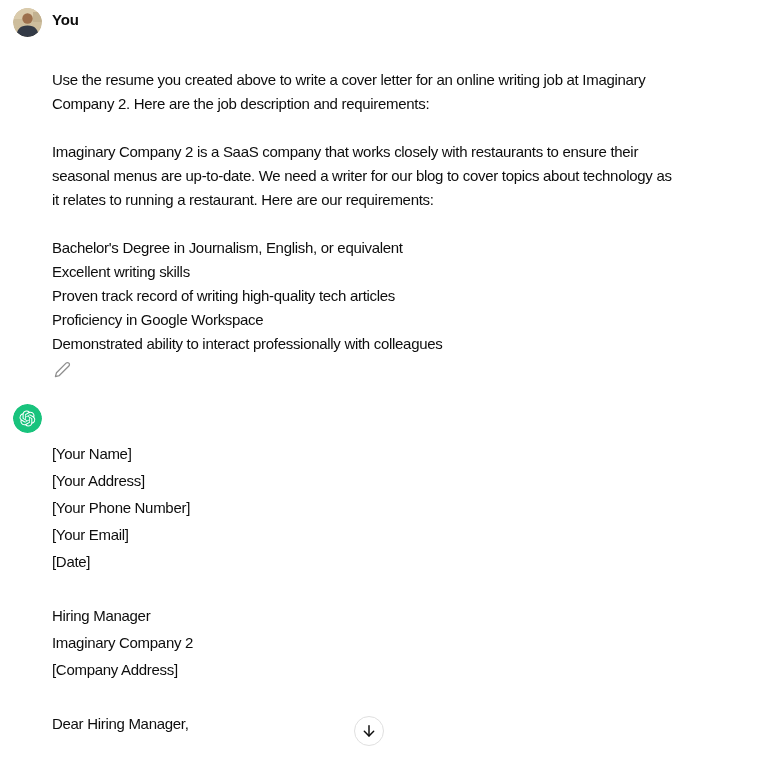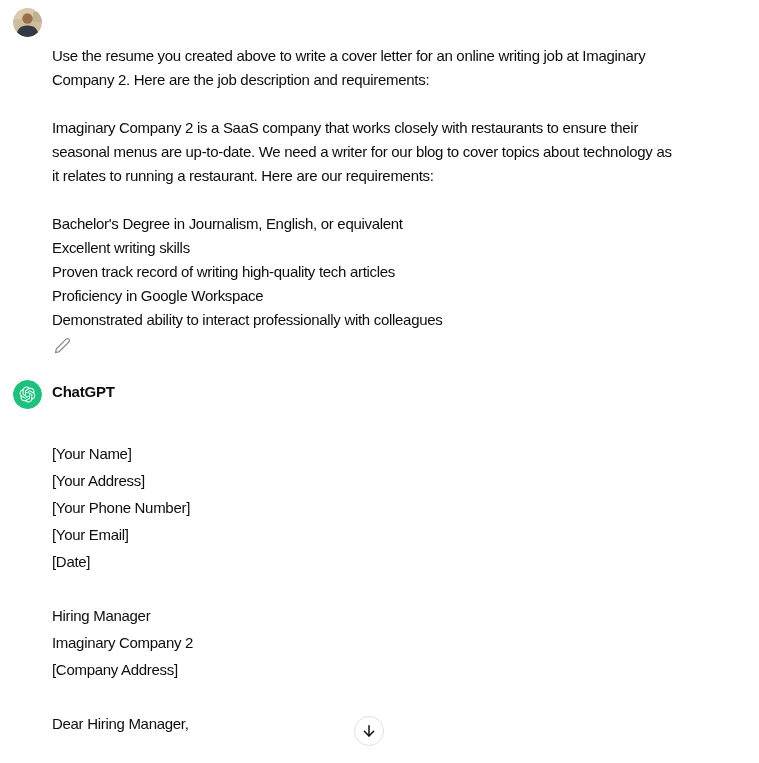--- a/index.html
+++ b/index.html
@@ -93,20 +93,21 @@
         <g clip-path="url(#avclip)">
           <rect width="29" height="29" fill="#cdbd9c"></rect>
           <rect width="29" height="11" fill="#dacbac"></rect>
           <rect x="20" y="4" width="9" height="10" fill="#c2b190"></rect>
           <circle cx="14.5" cy="10.5" r="5.2" fill="#9c6f4c"></circle>
           <path d="M3.5 29 Q3.5 17.5 14.5 17.5 Q25.5 17.5 25.5 29 Z" fill="#333a46"></path>
         </g>
       </svg>
     </span>
     <div class="content">
+      <div class="sender">You</div>
       <div class="msg-text user-text">Use the resume you created above to write a cover letter for an online writing job at Imaginary
 Company 2. Here are the job description and requirements:
 
 Imaginary Company 2 is a SaaS company that works closely with restaurants to ensure their
 seasonal menus are up-to-date. We need a writer for our blog to cover topics about technology as
 it relates to running a restaurant. Here are our requirements:
 
 Bachelor's Degree in Journalism, English, or equivalent
 Excellent writing skills
 Proven track record of writing high-quality tech articles
@@ -125,21 +126,20 @@
   <div class="message assistant">
     <span class="avatar">
       <svg width="29" height="29" viewBox="0 0 29 29">
         <circle cx="14.5" cy="14.5" r="14.5" fill="#19c37d"></circle>
         <g transform="translate(6.3,6.3) scale(0.40)">
           <path fill="#ffffff" d="M37.532 16.87a9.963 9.963 0 0 0-.856-8.184 10.078 10.078 0 0 0-10.855-4.835A9.964 9.964 0 0 0 18.306.5a10.079 10.079 0 0 0-9.614 6.977 9.967 9.967 0 0 0-6.664 4.834 10.08 10.08 0 0 0 1.24 11.817 9.965 9.965 0 0 0 .856 8.185 10.079 10.079 0 0 0 10.855 4.835 9.965 9.965 0 0 0 7.516 3.35 10.078 10.078 0 0 0 9.617-6.981 9.967 9.967 0 0 0 6.663-4.834 10.079 10.079 0 0 0-1.243-11.813ZM22.498 37.886a7.474 7.474 0 0 1-4.799-1.735c.061-.033.168-.091.237-.134l7.964-4.6a1.294 1.294 0 0 0 .655-1.134V19.054l3.366 1.944a.12.12 0 0 1 .066.092v9.299a7.505 7.505 0 0 1-7.49 7.496ZM6.392 31.006a7.471 7.471 0 0 1-.894-5.023c.06.036.162.099.237.141l7.964 4.6a1.297 1.297 0 0 0 1.308 0l9.724-5.614v3.888a.12.12 0 0 1-.048.103l-8.051 4.649a7.504 7.504 0 0 1-10.24-2.744ZM4.297 13.62A7.469 7.469 0 0 1 8.2 10.333c0 .068-.004.19-.004.274v9.201a1.294 1.294 0 0 0 .654 1.132l9.723 5.614-3.366 1.944a.12.12 0 0 1-.114.01L7.04 23.856a7.504 7.504 0 0 1-2.743-10.237Zm27.658 6.437-9.724-5.615 3.367-1.943a.121.121 0 0 1 .113-.01l8.052 4.648a7.498 7.498 0 0 1-1.158 13.528v-9.476a1.293 1.293 0 0 0-.65-1.132Zm3.35-5.043c-.059-.037-.162-.099-.236-.141l-7.965-4.6a1.298 1.298 0 0 0-1.308 0l-9.723 5.614v-3.888a.12.12 0 0 1 .048-.103l8.05-4.645a7.497 7.497 0 0 1 11.135 7.763Zm-21.063 6.929-3.367-1.944a.12.12 0 0 1-.065-.092v-9.299a7.497 7.497 0 0 1 12.293-5.756 6.94 6.94 0 0 0-.236.134l-7.965 4.6a1.294 1.294 0 0 0-.654 1.132l-.006 11.225Zm1.829-3.943 4.33-2.501 4.332 2.5v5l-4.331 2.5-4.331-2.5Z"></path>
         </g>
       </svg>
     </span>
     <div class="content">
-      <div class="sender">ChatGPT</div>
       <div class="msg-text assistant-text">[Your Name]
 [Your Address]
 [Your Phone Number]
 [Your Email]
 [Date]
 
 Hiring Manager
 Imaginary Company 2
 [Company Address]
 

